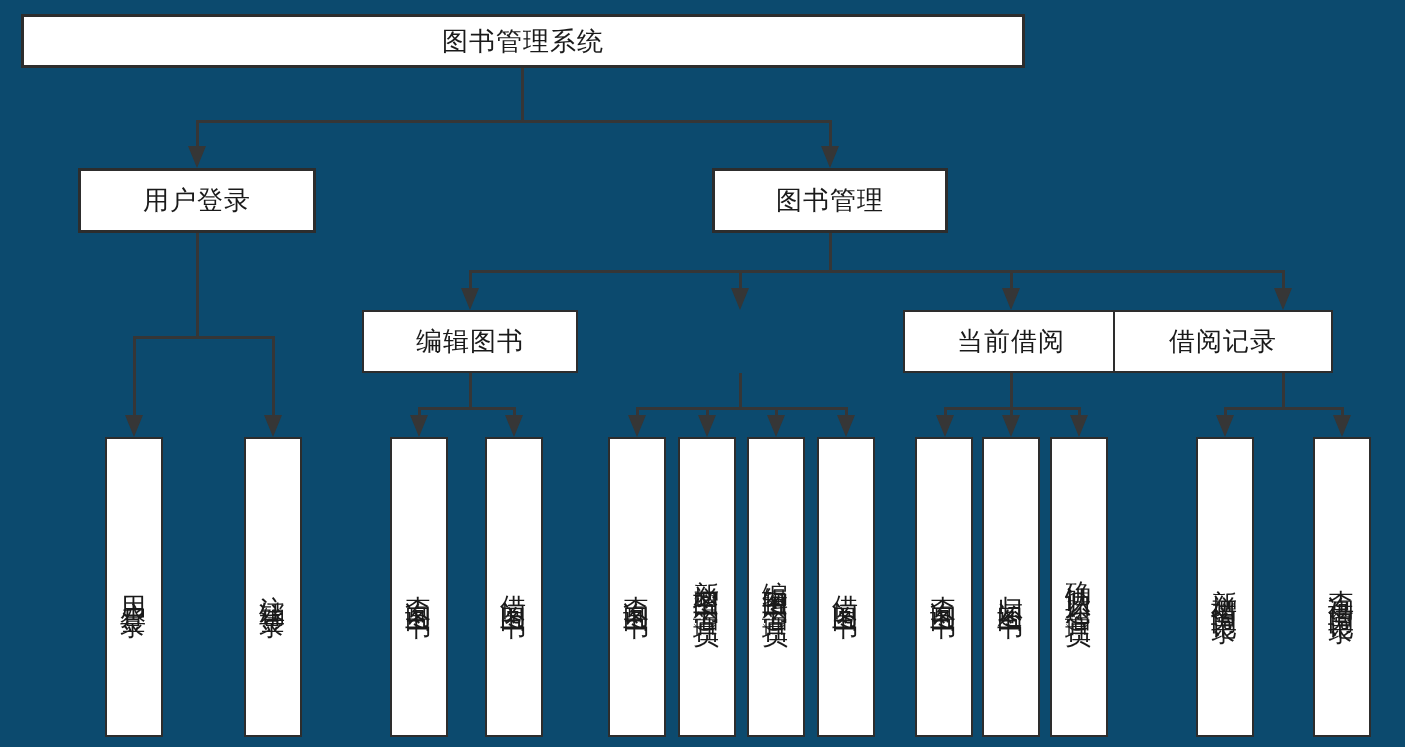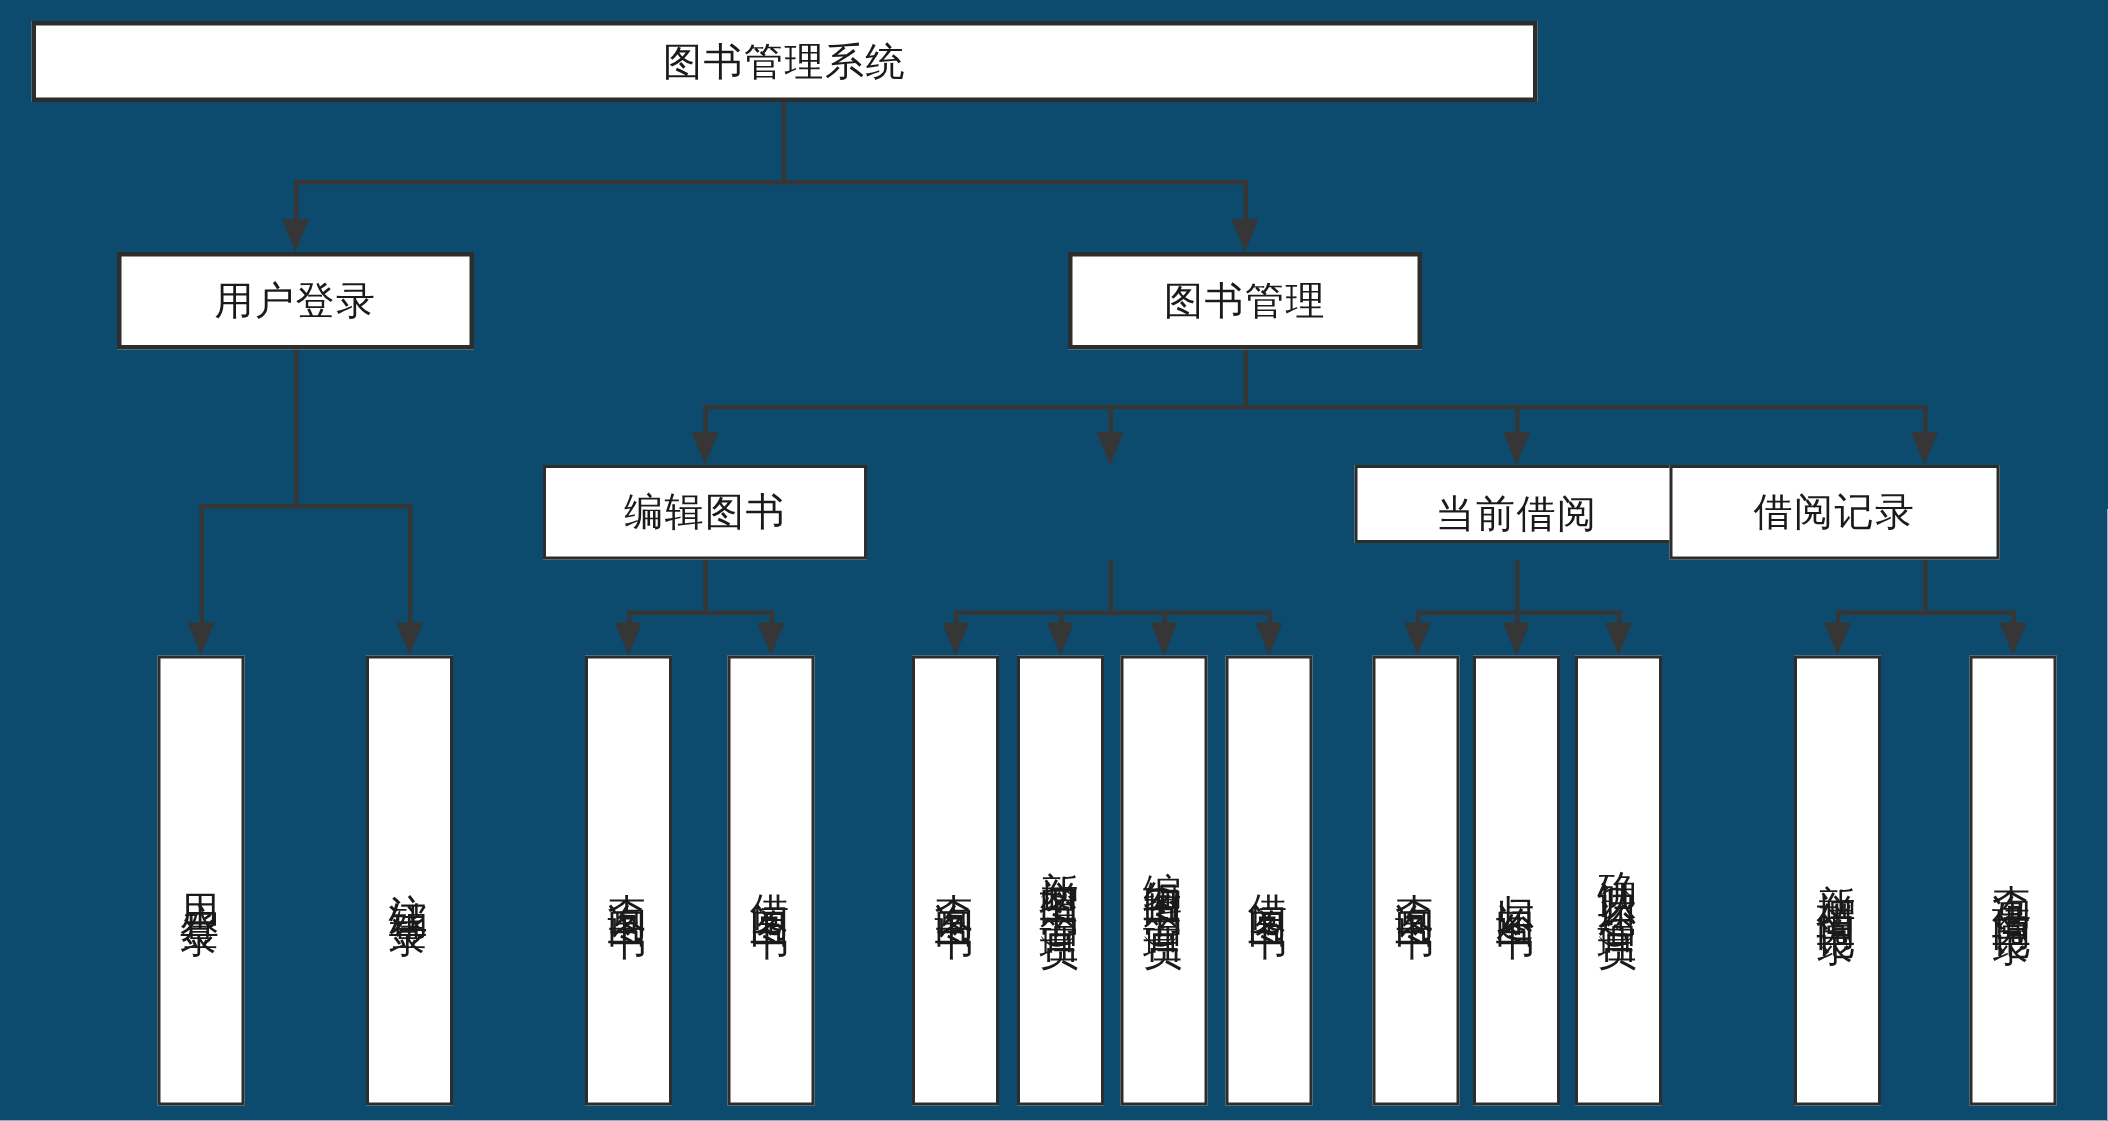--- a/index.html
+++ b/index.html
@@ -99,21 +99,21 @@
   <div class="vline" style="left:739px; top:270px; height:22px;"></div>
   <div class="arrow" style="left:731px; top:288px;"></div>
   <div class="vline" style="left:1010px; top:270px; height:22px;"></div>
   <div class="arrow" style="left:1002px; top:288px;"></div>
   <div class="vline" style="left:1282px; top:270px; height:22px;"></div>
   <div class="arrow" style="left:1274px; top:288px;"></div>
 
   <div class="hbox" style="left:362px; top:310px; width:216px; height:63px; border-width:2.5px;">
     <span>编辑图书</span>
   </div>
-  <div class="hbox" style="left:903px; top:310px; width:216px; height:52px; border-width:2.5px;align-items:flex-end;">
+  <div class="hbox" style="left:903px; top:310px; width:216px; height:63px; border-width:2.5px;">
     <span>当前借阅</span>
   </div>
   <div class="hbox" style="left:1113px; top:310px; width:220px; height:63px; border-width:2.5px;">
     <span>借阅记录</span>
   </div>
 
   <div class="vline" style="left:469px; top:373px; height:37px;"></div>
   <div class="hline" style="left:418px; top:407px; width:98px;"></div>
   <div class="vline" style="left:418px; top:407px; height:12px;"></div>
   <div class="arrow" style="left:410px; top:415px;"></div>

